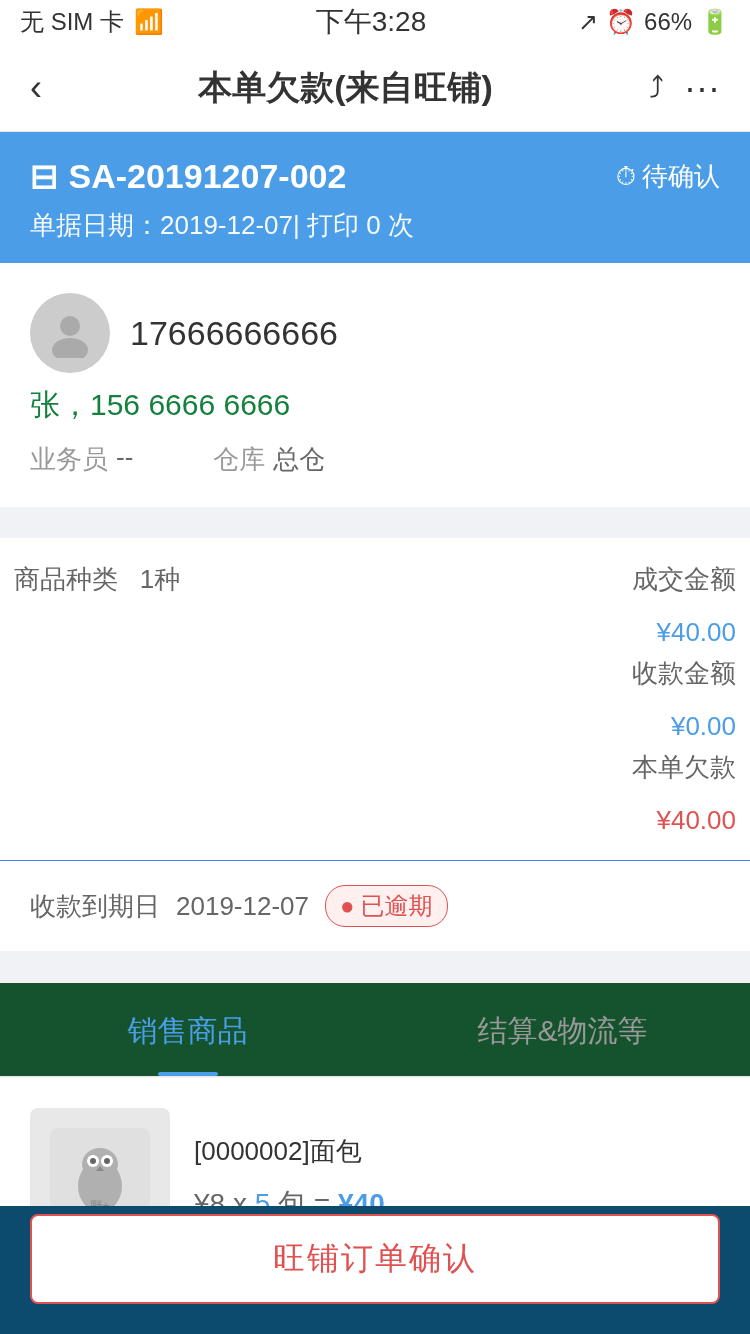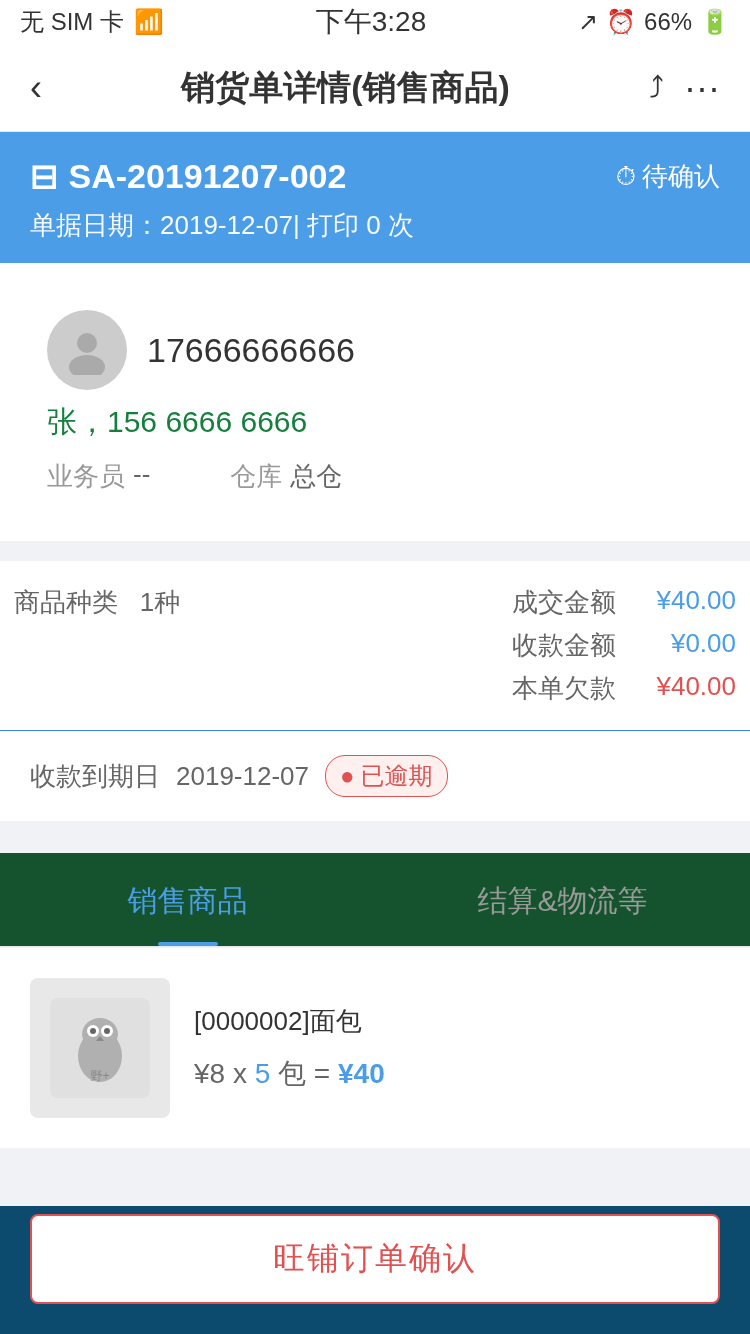--- a/index.html
+++ b/index.html
@@ -72,22 +72,22 @@
     }
     .order-date {
       color: #fff;
       font-size: 26px;
       margin-top: 12px;
       opacity: 0.95;
     }
     
     .customer-card {
       background: #fff;
-      padding: 47px;
-      margin-bottom: 4px;
+      padding: 30px;
+      margin-bottom: 15px;
     }
     .customer-top {
       display: flex;
       align-items: center;
       gap: 20px;
     }
     .avatar {
       width: 80px;
       height: 80px;
       border-radius: 50%;
@@ -135,20 +135,21 @@
     .summary-right {
       display: flex;
       flex-direction: column;
       align-items: flex-end;
       gap: 8px;
     }
     .summary-item {
       display: flex;
       gap: 20px;
       font-size: 26px;
+      flex-direction: column;
     }
     .summary-item-label { color: #666; }
     .summary-item-value { color: #4a9de6; min-width: 100px; text-align: right; }
     .summary-item-value.red { color: #e05252; }
     
     .due-date-row {
       background: #fff;
       padding: 24px 30px;
       display: flex;
       align-items: center;
@@ -266,21 +267,21 @@
     <span>⏰</span>
     <span>66%</span>
     <span>🔋</span>
   </div>
 </div>
 
 <div class="nav-bar">
   <div class="nav-left">
     <span class="nav-icon">‹</span>
   </div>
-  <div class="nav-title">销货单详情(销售商品)</div>
+  <div class="nav-title">本单欠款(来自旺铺)</div>
   <div class="nav-right">
     <span class="nav-icon" style="font-size:30px;">⤴</span>
     <span class="nav-icon">···</span>
   </div>
 </div>
 
 <div class="order-header">
   <div class="order-header-top">
     <div class="order-id">
       <span>⊟</span>

